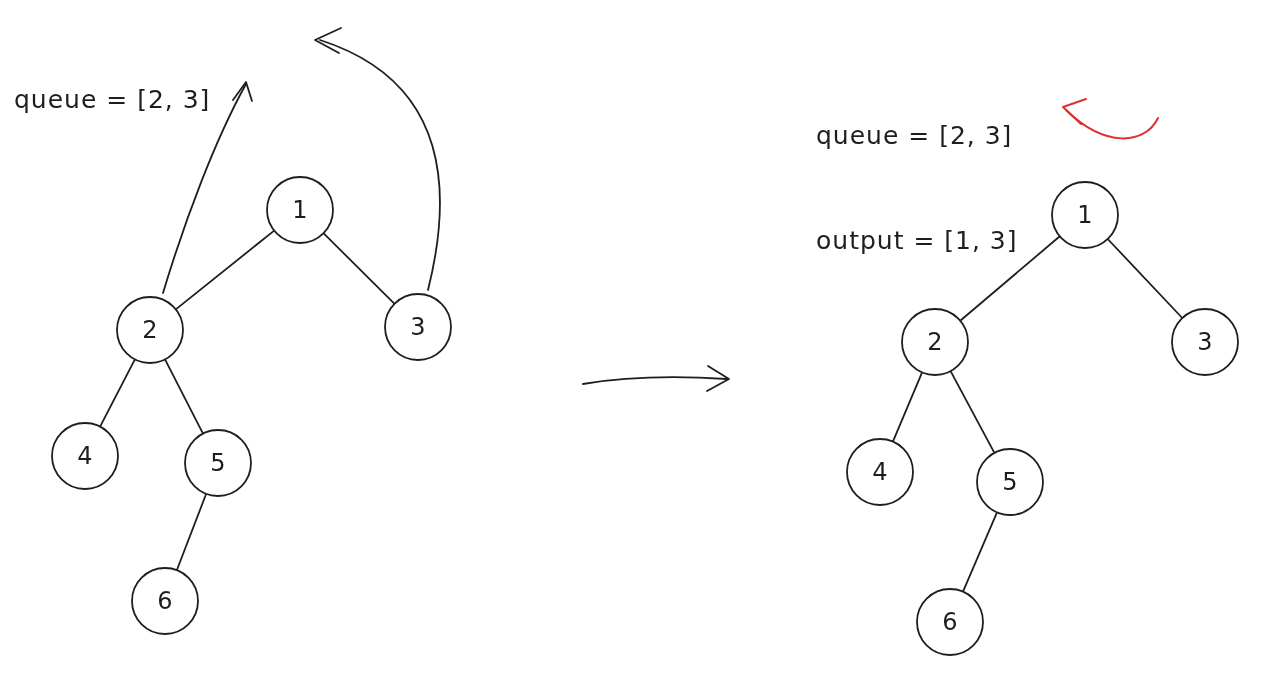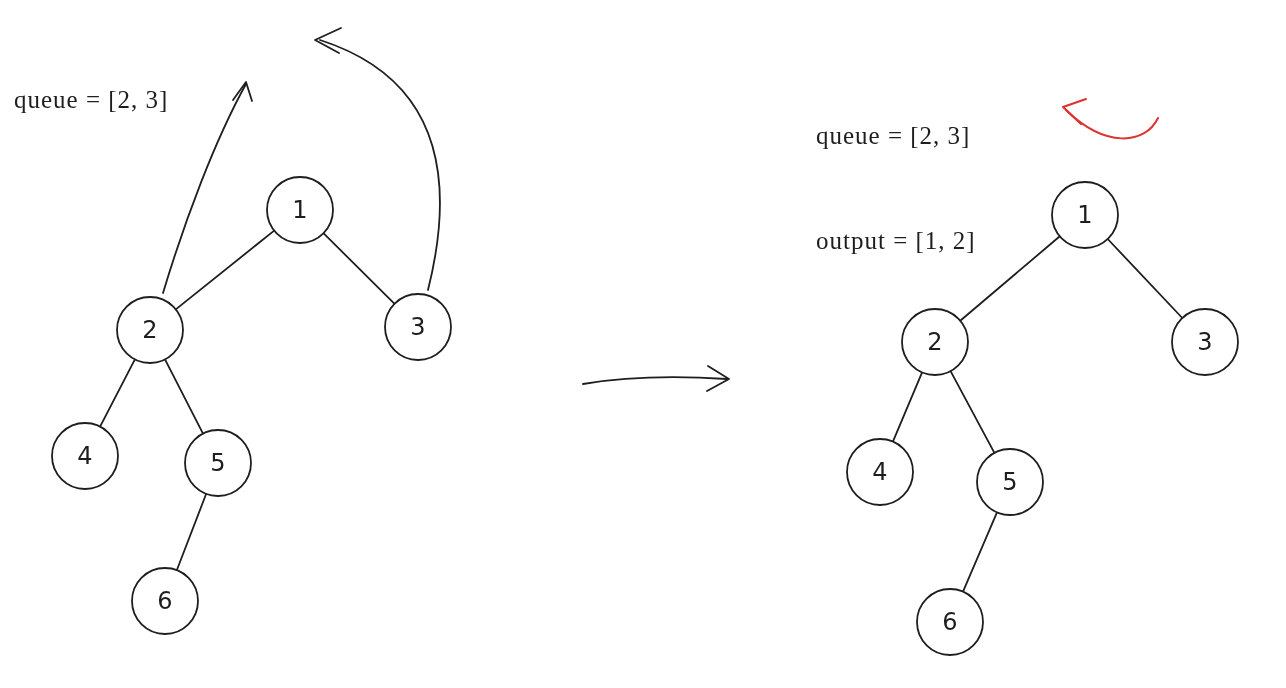--- a/index.html
+++ b/index.html
@@ -21,21 +21,20 @@
     left: 0;
     top: 0;
   }
   .annotation {
     position: absolute;
     font-size: 25px;
     line-height: 1.4;
     letter-spacing: 1px;
     white-space: pre;
     color: var(--ink, #1e1e1e);
-    font-family: Liberation Serif, serif;
   }
   .edge {
     stroke: var(--ink, #1e1e1e);
     stroke-width: 1.8;
     fill: none;
     stroke-linecap: round;
   }
   .ink-stroke {
     stroke: var(--ink, #1e1e1e);
     stroke-width: 1.8;
@@ -119,16 +118,16 @@
     <path class="red-stroke" d="M 1158 118 C 1145 145, 1105 148, 1066 110"></path>
     <path class="red-stroke" d="M 1086 99 L 1063 107 L 1081 124"></path>
   </svg>
 
   <div class="annotation" style="left:14px; top:12px;">
     <div>queue = [2, 3]</div>
   </div>
 
   <div class="annotation" style="left:816px; top:48px;">
     <div>queue = [2, 3]</div>
-    <div>output = [1, 2]</div>
+    <div>output = [1, 3]</div>
   </div>
 
 </div>
 
 </body></html>

